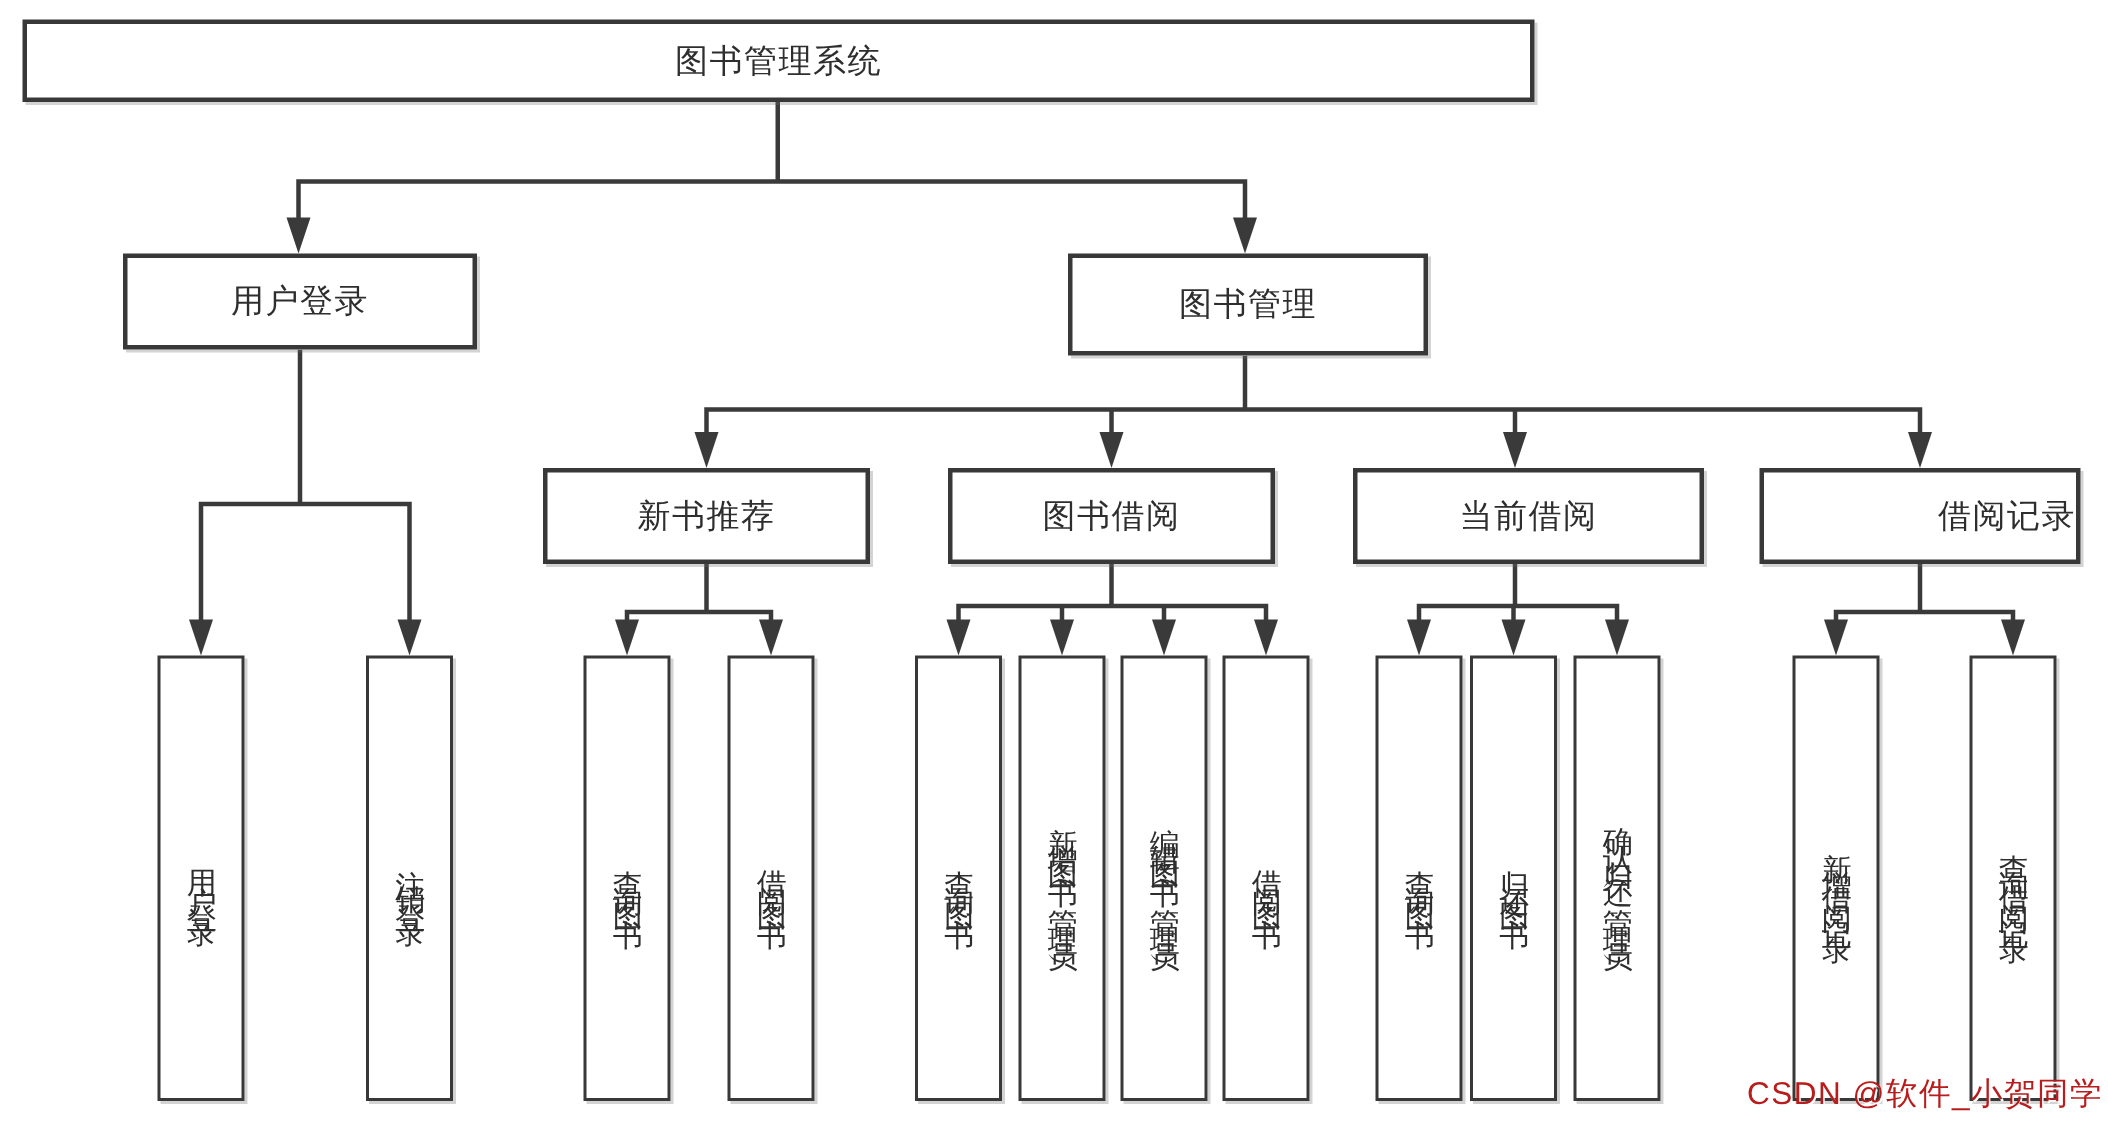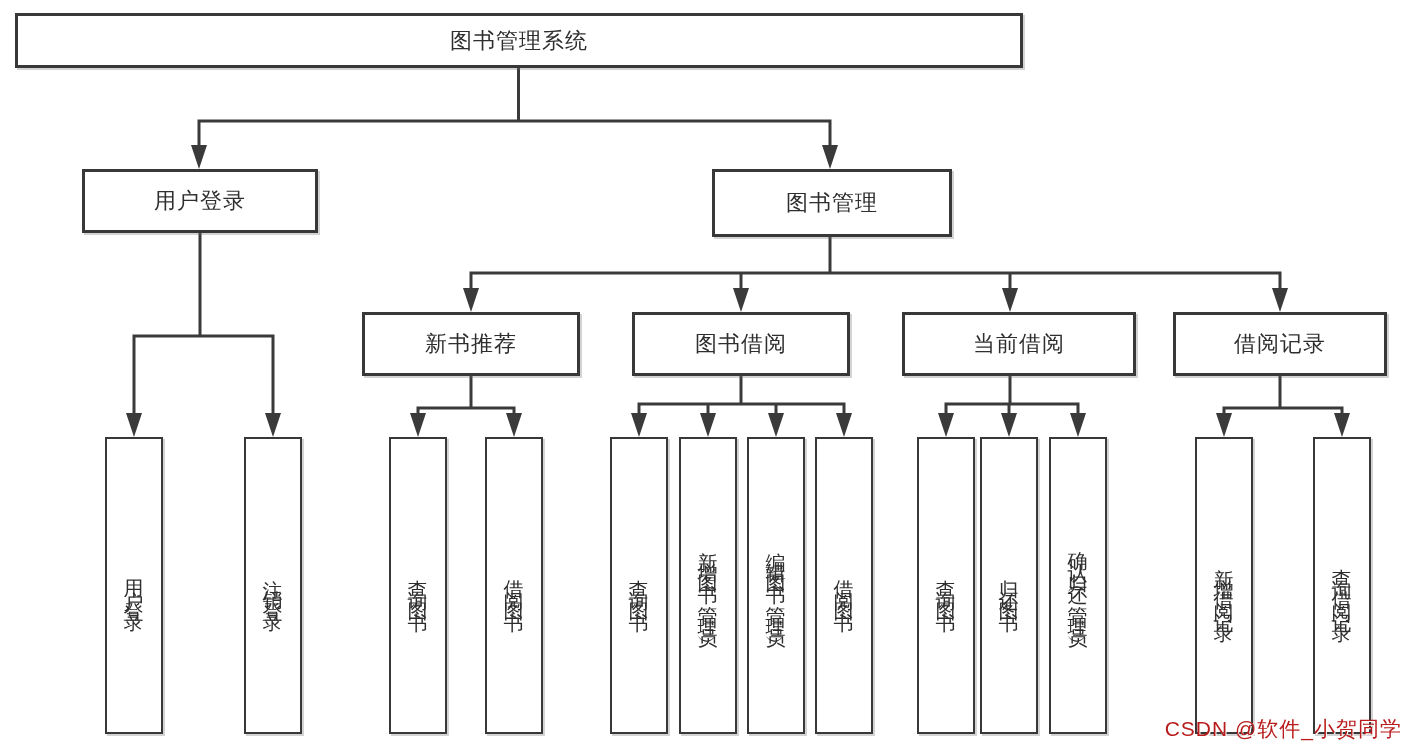--- a/index.html
+++ b/index.html
@@ -135,21 +135,21 @@
 
   <div class="hbox" style="left:362px; top:312px; width:218px; height:64px;text-align:center;">
     <span>新书推荐</span>
   </div>
   <div class="hbox" style="left:632px; top:312px; width:218px; height:64px;">
     <span>图书借阅</span>
   </div>
   <div class="hbox" style="left:902px; top:312px; width:234px; height:64px;">
     <span>当前借阅</span>
   </div>
-  <div class="hbox" style="left:1173px; top:312px; width:214px; height:64px;">
+  <div class="hbox" style="left:1173px; top:312px; width:214px; height:64px;justify-content:flex-end;">
     <span>借阅记录</span>
   </div>
 
   <div class="vbox" style="left:105px;">
     <span>用户登录</span>
   </div>
   <div class="vbox" style="left:244px;">
     <span>注销登录</span>
   </div>
 

